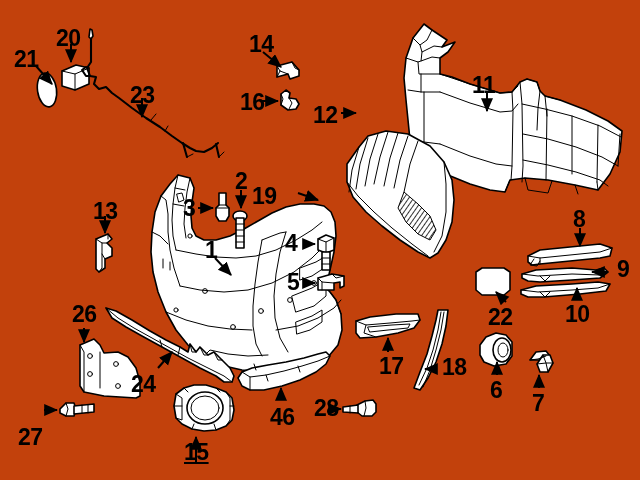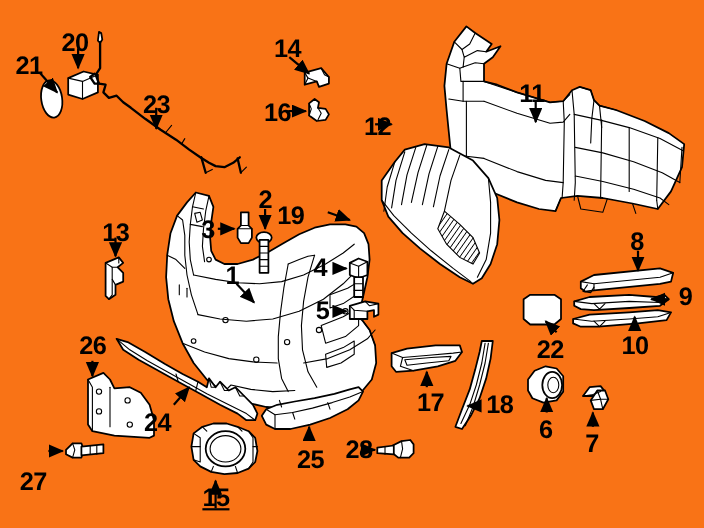--- a/index.html
+++ b/index.html
@@ -8,21 +8,21 @@
     padding: 0;
     background: #ffffff;
   }
   body {
     font-family: "Liberation Sans", sans-serif;
   }
   #diagram-root {
     position: relative;
     width: 640px;
     height: 480px;
-    background: #f97316;
+    background: #c2410c;
     overflow: hidden;
   }
   #diagram-svg {
     position: absolute;
     left: 0;
     top: 0;
     width: 640px;
     height: 480px;
   }
   .part-line {
@@ -470,37 +470,37 @@
       <path class="leader" d="M328,409 L341,409" marker-end="url(#arrowhead)"></path>
     </g>
 
   </svg>
 
   <div class="callout-label" style="left:14px;  top:48px;">21</div>
   <div class="callout-label" style="left:56px;  top:27px;">20</div>
   <div class="callout-label" style="left:130px; top:84px;">23</div>
   <div class="callout-label" style="left:249px; top:33px;">14</div>
   <div class="callout-label" style="left:240px; top:91px;">16</div>
-  <div class="callout-label" style="left:313px; top:104px;margin-left:18px;">12</div>
+  <div class="callout-label" style="left:313px; top:104px;">12</div>
   <div class="callout-label" style="left:472px; top:74px;">11</div>
   <div class="callout-label" style="left:93px;  top:200px;">13</div>
   <div class="callout-label" style="left:183px; top:197px;">3</div>
   <div class="callout-label" style="left:235px; top:170px;">2</div>
   <div class="callout-label" style="left:252px; top:185px;">19</div>
   <div class="callout-label" style="left:573px; top:208px;">8</div>
   <div class="callout-label" style="left:205px; top:239px;">1</div>
   <div class="callout-label" style="left:285px; top:232px;">4</div>
   <div class="callout-label" style="left:617px; top:258px;">9</div>
   <div class="callout-label" style="left:287px; top:271px;">5</div>
   <div class="callout-label" style="left:488px; top:306px;">22</div>
   <div class="callout-label" style="left:565px; top:303px;">10</div>
   <div class="callout-label" style="left:72px;  top:303px;">26</div>
   <div class="callout-label" style="left:379px; top:355px;">17</div>
   <div class="callout-label" style="left:442px; top:356px;">18</div>
   <div class="callout-label" style="left:490px; top:379px;">6</div>
   <div class="callout-label" style="left:532px; top:392px;">7</div>
   <div class="callout-label" style="left:131px; top:373px;text-align:right;">24</div>
-  <div class="callout-label" style="left:270px; top:406px;">25</div>
+  <div class="callout-label" style="left:270px; top:406px;">46</div>
   <div class="callout-label" style="left:314px; top:397px;">28</div>
   <div class="callout-label" style="left:18px;  top:426px;">27</div>
   <div class="callout-label" style="left:184px; top:441px;text-decoration:underline;">15</div>
 
 </div>
 
 </body></html>

